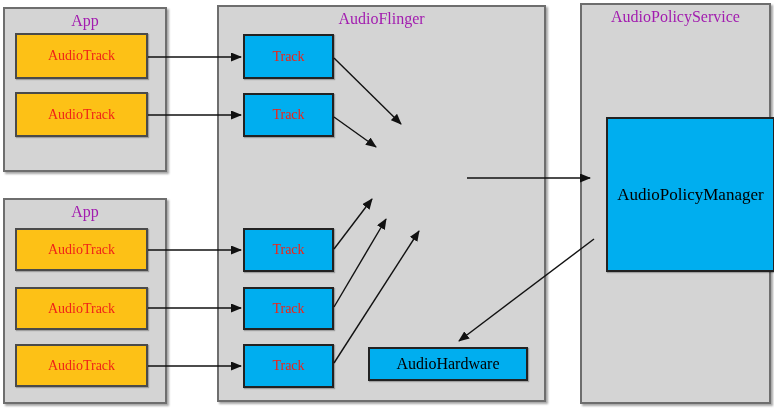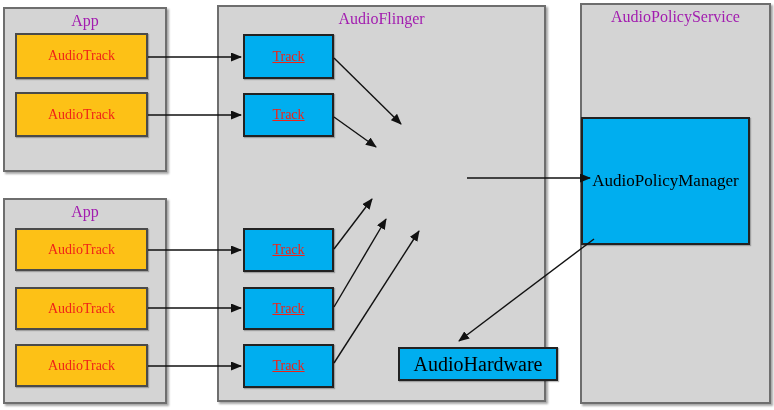--- a/index.html
+++ b/index.html
@@ -16,26 +16,26 @@
     position:absolute; top:3px; left:0; width:100%;
     text-align:center; font-size:16px; color:#a21caf;
   }
   .node {
     position:absolute; box-sizing:border-box;
     display:flex; align-items:center; justify-content:center;
     font-size:14px; text-align:center;
     box-shadow:1px 1px 1px rgba(0,0,0,0.25);
   }
   .audiotrack { background:var(--orange); border:2px solid #4a4a4a; color:var(--red); }
-  .track      { background:var(--blue);   border:2px solid #222222; color:var(--red);text-decoration:underline; }
+  .track      { background:var(--blue);   border:2px solid #222222; color:var(--red); }
   .mixer      { background:var(--green);  border:2px solid #111111; color:#000;
                 border-radius:50%; font-size:16px; box-shadow:none; }
   .bluebox    { background:var(--blue);   border:2px solid #222222; color:#000; }
   .apm        { font-size:17px; }
-  .hw         { font-size:20px;margin-left:30px; }
+  .hw         { font-size:16px; }
   svg.edges {
     position:absolute; left:0; top:0; width:774px; height:410px;
     pointer-events:none;
   }
   svg.edges line { stroke:var(--arrow); stroke-width:1.4; }
 </style>
 </head>
 <body>
 
 <div class="stage">
@@ -64,21 +64,21 @@
 
   <div class="node track" style="left:243px; top:34px; width:91px; height:45px;">Track</div>
   <div class="node track" style="left:243px; top:93px; width:91px; height:44px;">Track</div>
   <div class="node track" style="left:243px; top:228px; width:91px; height:44px;">Track</div>
   <div class="node track" style="left:243px; top:287px; width:91px; height:43px;">Track</div>
   <div class="node track" style="left:243px; top:344px; width:91px; height:44px;">Track</div>
 
 
   <div class="node bluebox hw" style="left:368px; top:347px; width:160px; height:34px;">AudioHardware</div>
 
-  <div class="node bluebox apm" style="left:581px; top:117px; width:169px; height:128px;">AudioPolicyManager</div>
+  <div class="node bluebox apm" style="left:606px; top:117px; width:169px; height:155px;">AudioPolicyManager</div>
 
   <svg class="edges" viewBox="0 0 774 410" xmlns="http://www.w3.org/2000/svg">
     <defs>
       <marker id="arrowhead" markerUnits="userSpaceOnUse" markerWidth="11" markerHeight="9" refX="10" refY="4.5" orient="auto">
         <path d="M0,0 L11,4.5 L0,9 z" fill="#111111"></path>
       </marker>
     </defs>
     <g id="edge-lines">
         <line x1="148" y1="57" x2="241" y2="57" marker-end="url(#arrowhead)"></line>
         <line x1="148" y1="115" x2="241" y2="115" marker-end="url(#arrowhead)"></line>

